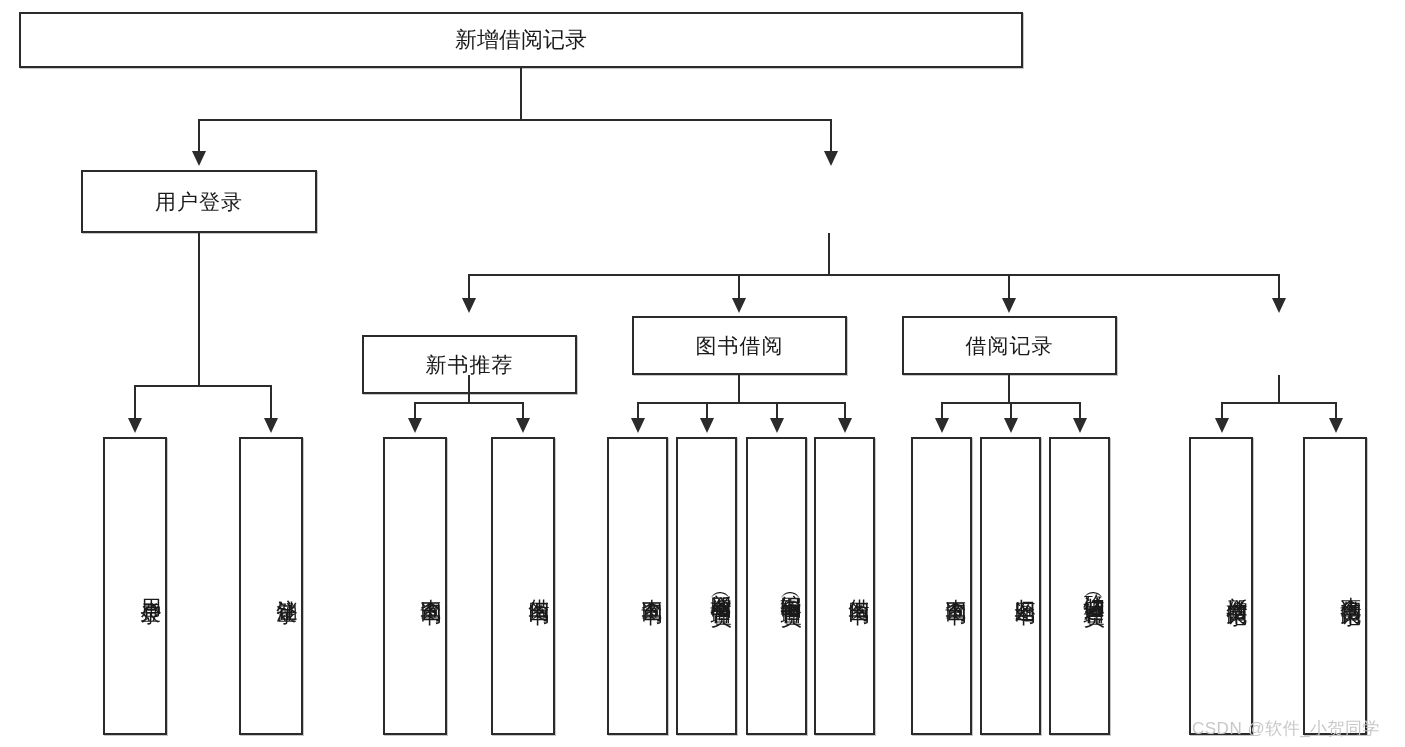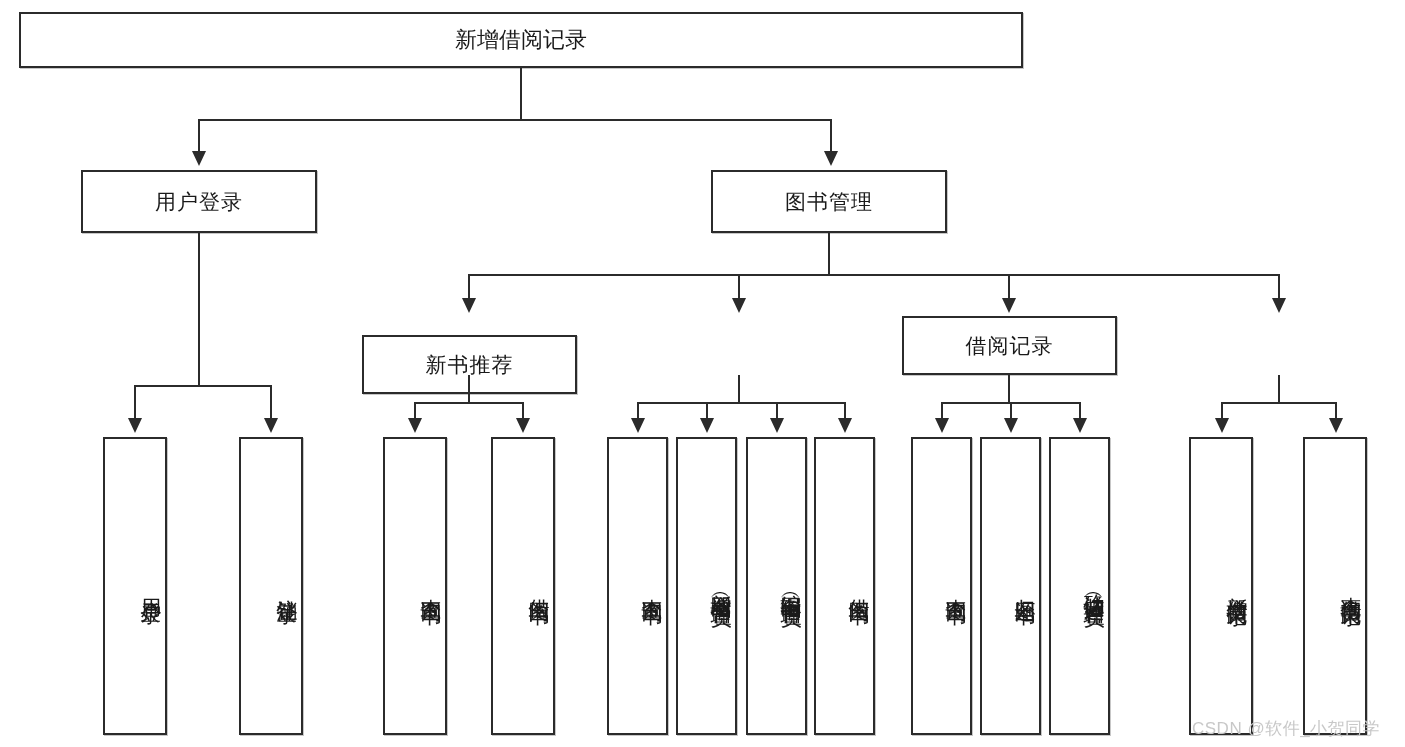--- a/index.html
+++ b/index.html
@@ -84,23 +84,20 @@
   <div class="edge h" style="left:198px; top:119px; width:634px; height:2px;"></div>
 
   <div class="edge v" style="left:198px; top:119px; width:2px; height:32px;"></div>
   <div class="arrow" style="left:192px; top:151px;"></div>
   <div class="edge v" style="left:830px; top:119px; width:2px; height:32px;"></div>
   <div class="arrow" style="left:824px; top:151px;"></div>
 
   <div class="node horizontal" style="left:81px; top:170px; width:236px; height:63px;">
     <span>用户登录</span>
   </div>
-  <div class="node horizontal" style="left:711px; top:170px; width:236px; height:63px;">
-    <span>图书管理</span>
-  </div>
 
   <div class="edge v" style="left:198px; top:233px; width:2px; height:152px;"></div>
   <div class="edge h" style="left:134px; top:385px; width:138px; height:2px;"></div>
   <div class="edge v" style="left:134px; top:385px; width:2px; height:33px;"></div>
   <div class="arrow" style="left:128px; top:418px;"></div>
   <div class="edge v" style="left:270px; top:385px; width:2px; height:33px;"></div>
   <div class="arrow" style="left:264px; top:418px;"></div>
 
   <div class="edge v" style="left:828px; top:233px; width:2px; height:41px;"></div>
   <div class="edge h" style="left:468px; top:274px; width:812px; height:2px;"></div>
@@ -109,20 +106,23 @@
   <div class="edge v" style="left:738px; top:274px; width:2px; height:24px;"></div>
   <div class="arrow" style="left:732px; top:298px;"></div>
   <div class="edge v" style="left:1008px; top:274px; width:2px; height:24px;"></div>
   <div class="arrow" style="left:1002px; top:298px;"></div>
   <div class="edge v" style="left:1278px; top:274px; width:2px; height:24px;"></div>
   <div class="arrow" style="left:1272px; top:298px;"></div>
 
   <div class="node horizontal" style="left:362px; top:335px; width:215px; height:59px;">
     <span>新书推荐</span>
   </div>
+  <div class="node horizontal" style="left:632px; top:316px; width:215px; height:59px;">
+    <span>图书借阅</span>
+  </div>
   <div class="node horizontal" style="left:902px; top:316px; width:215px; height:59px;">
     <span>借阅记录</span>
   </div>
 
   <div class="edge v" style="left:468px; top:375px; width:2px; height:27px;"></div>
   <div class="edge h" style="left:414px; top:402px; width:110px; height:2px;"></div>
   <div class="edge v" style="left:414px; top:402px; width:2px; height:16px;"></div>
   <div class="arrow" style="left:408px; top:418px;"></div>
   <div class="edge v" style="left:522px; top:402px; width:2px; height:16px;"></div>
   <div class="arrow" style="left:516px; top:418px;"></div>

